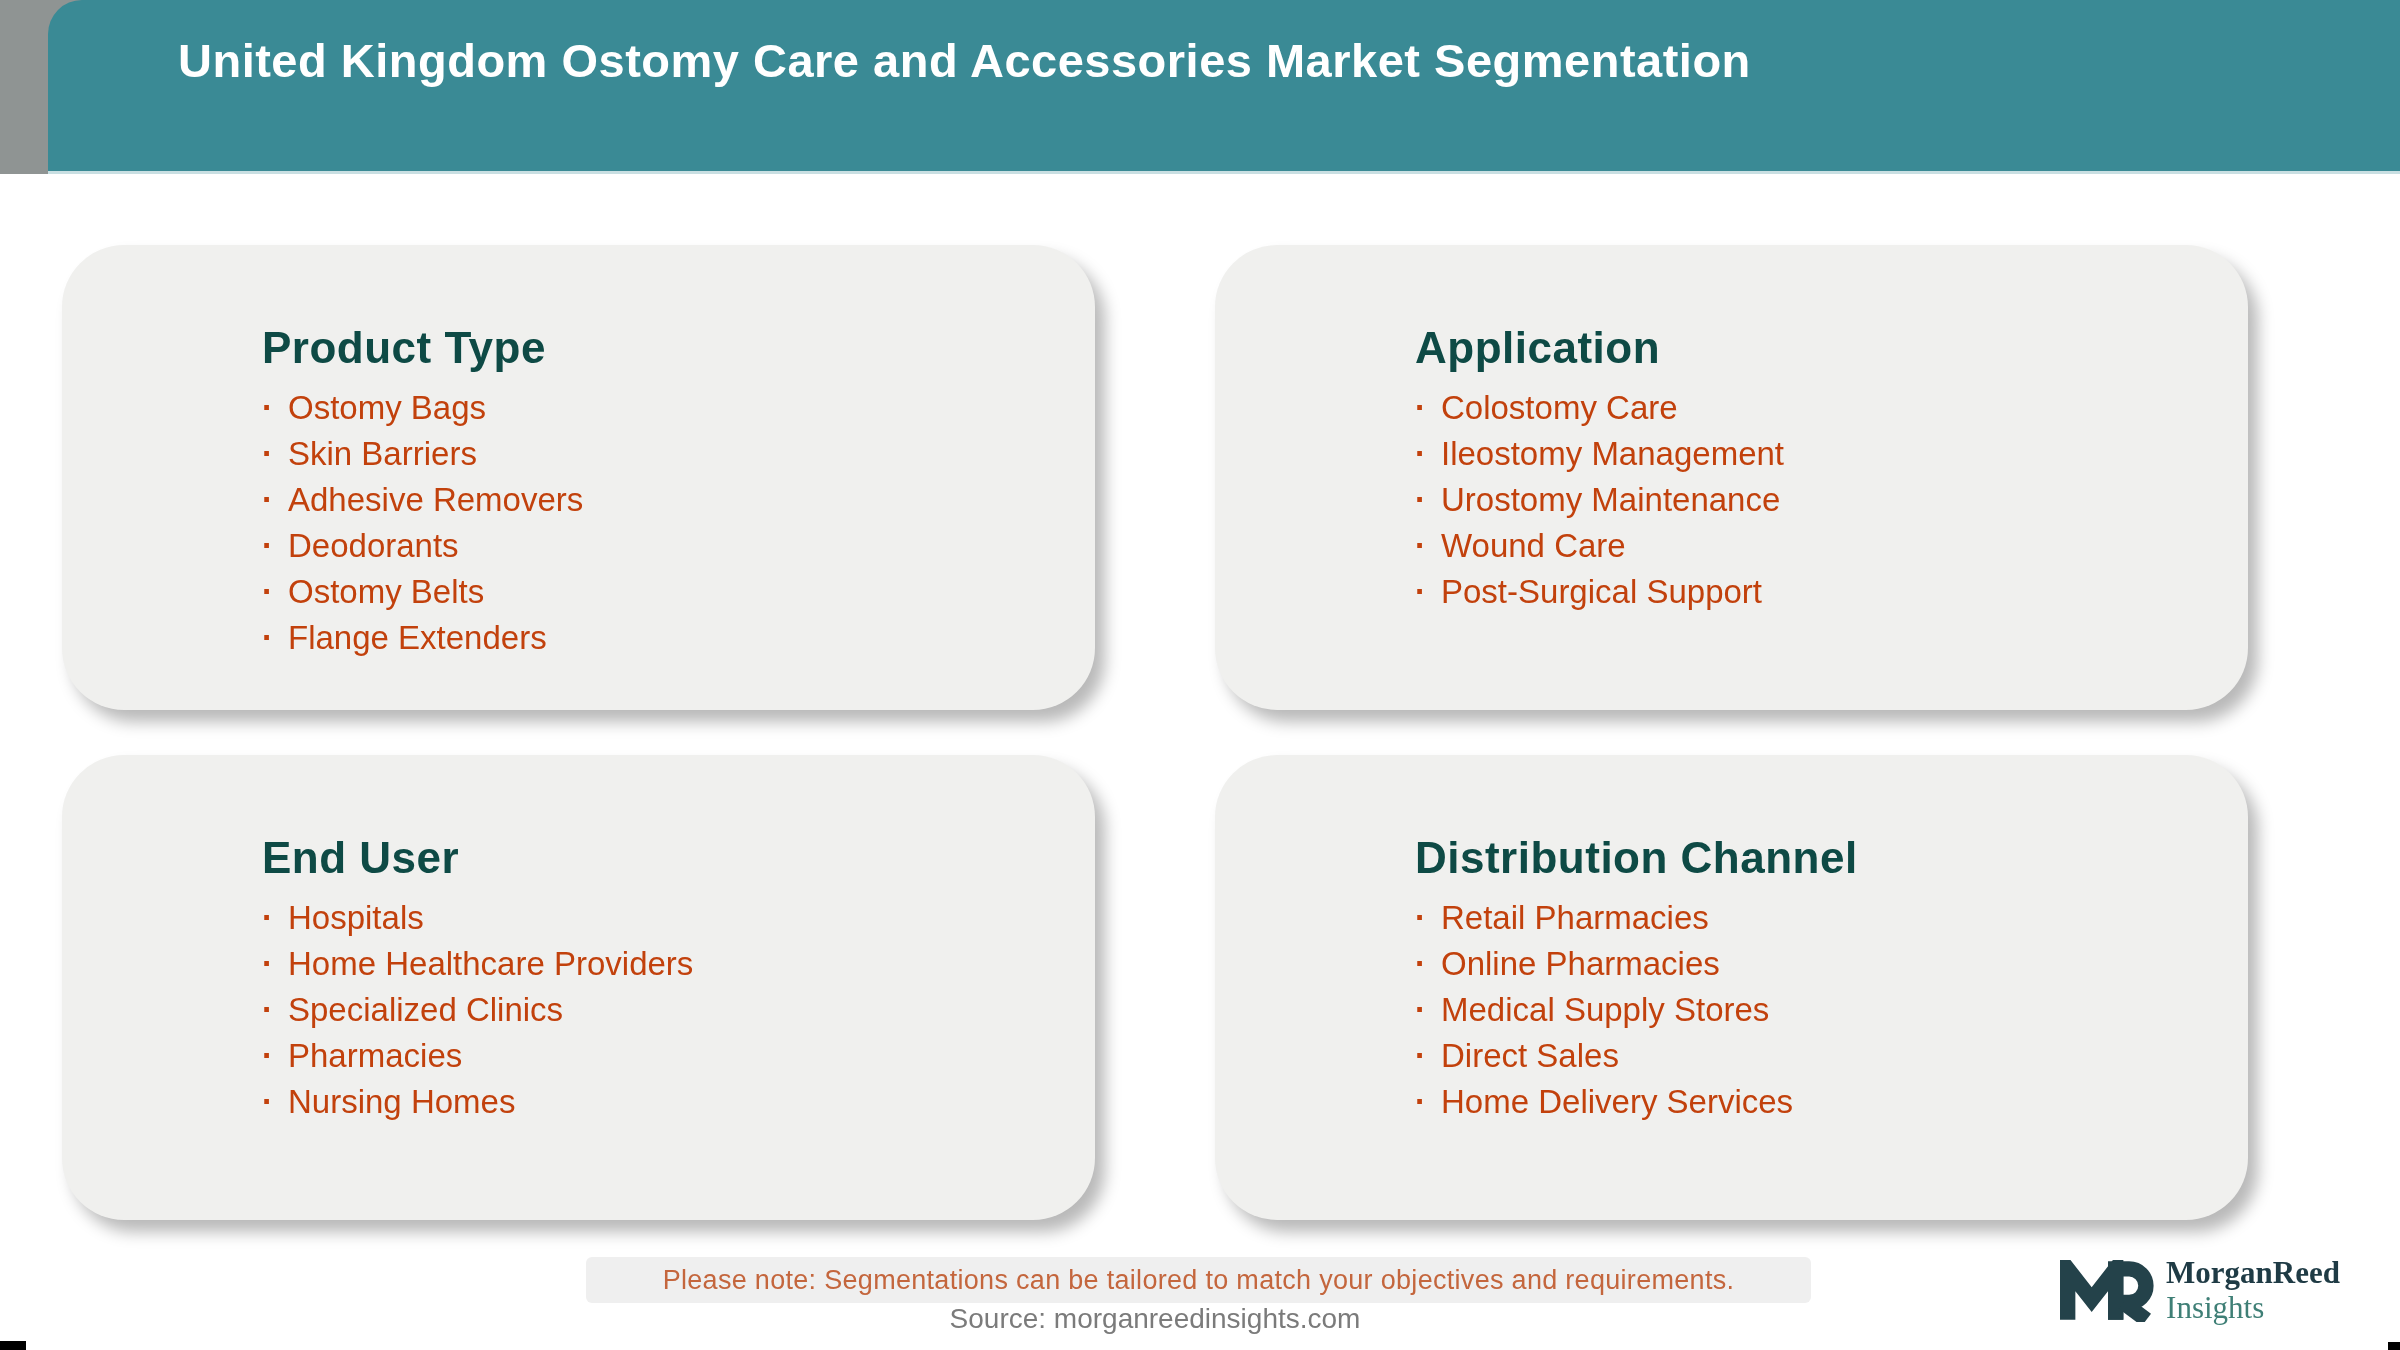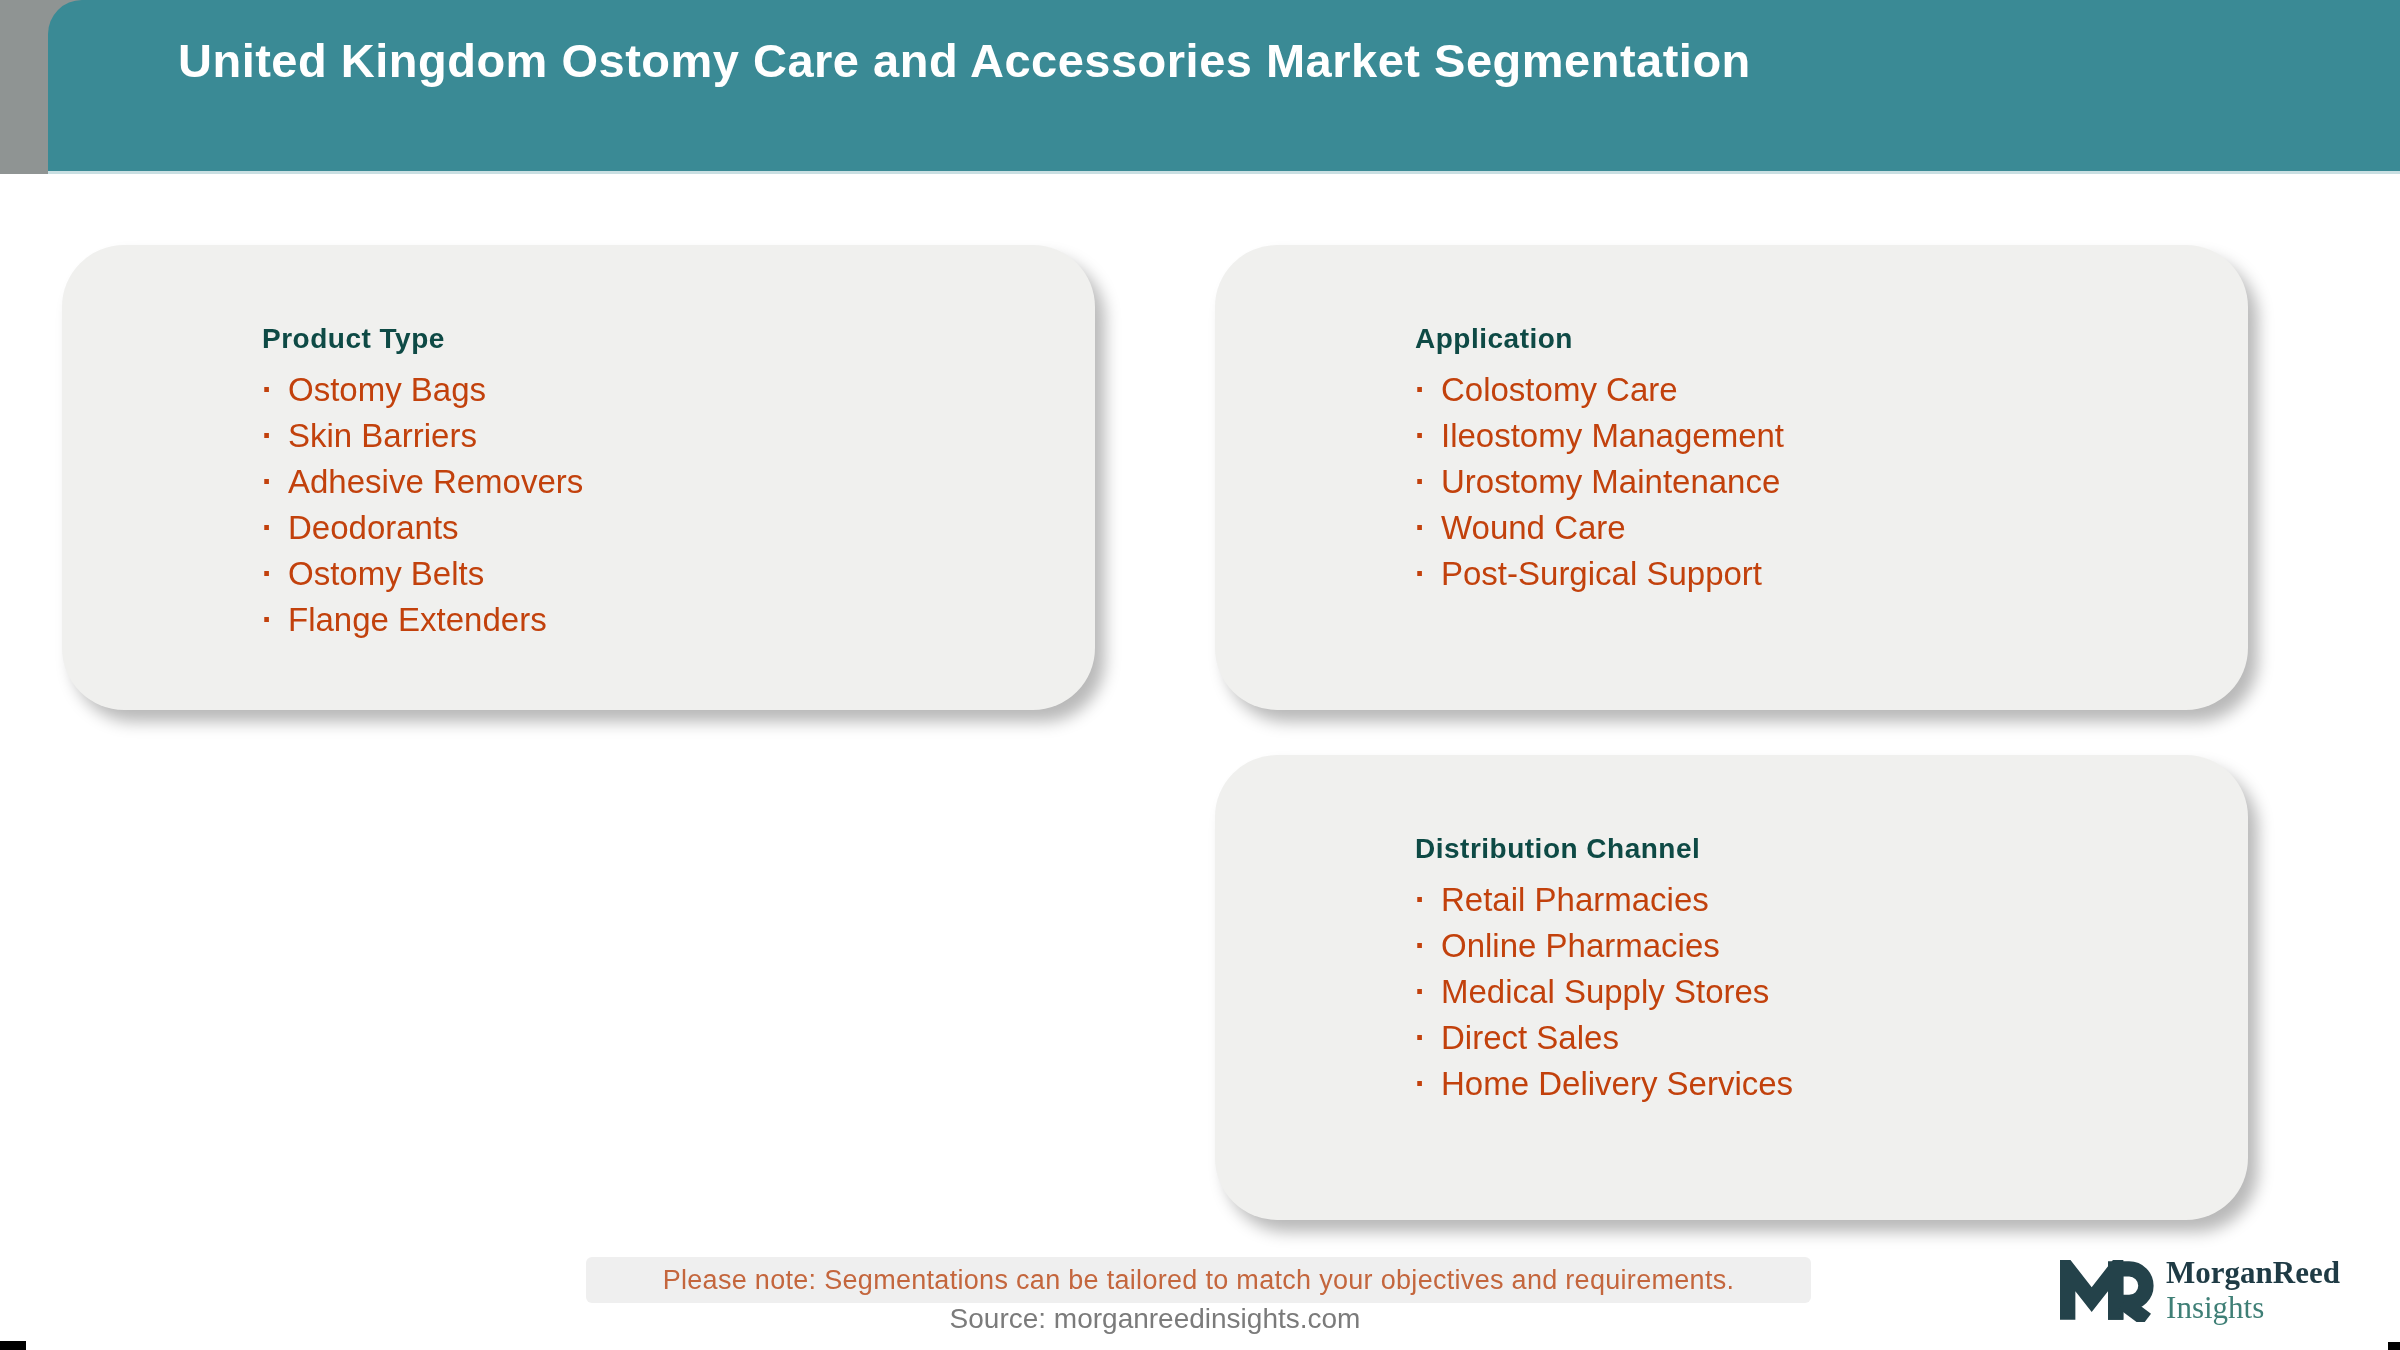--- a/index.html
+++ b/index.html
@@ -42,21 +42,21 @@
     border-radius: 62px;
     box-shadow: 10px 12px 16px rgba(0,0,0,0.28);
     padding: 78px 60px 0 200px;
   }
   .card-0 { left: 62px;   top: 245px; }
   .card-1 { left: 1215px; top: 245px; }
   .card-2 { left: 62px;   top: 755px; }
   .card-3 { left: 1215px; top: 755px; }
   .card h2 {
     color: #0e4a45;
-    font-size: 28px;
+    font-size: 44px;
     font-weight: 700;
     letter-spacing: 0.5px;
     margin-bottom: 12px;
   }
   .card ul { list-style: none; }
   .card li {
     color: #c2410c;
     font-size: 33px;
     line-height: 46px;
     font-weight: 400;
@@ -133,20 +133,30 @@
     <h2>Application</h2>
     <ul>
         <li>Colostomy Care</li>
         <li>Ileostomy Management</li>
         <li>Urostomy Maintenance</li>
         <li>Wound Care</li>
         <li>Post-Surgical Support</li>
       </ul>
   </section>
 
+  <section class="card card-2">
+    <h2>End User</h2>
+    <ul>
+        <li>Hospitals</li>
+        <li>Home Healthcare Providers</li>
+        <li>Specialized Clinics</li>
+        <li>Pharmacies</li>
+        <li>Nursing Homes</li>
+      </ul>
+  </section>
 
   <section class="card card-3">
     <h2>Distribution Channel</h2>
     <ul>
         <li>Retail Pharmacies</li>
         <li>Online Pharmacies</li>
         <li>Medical Supply Stores</li>
         <li>Direct Sales</li>
         <li>Home Delivery Services</li>
       </ul>

